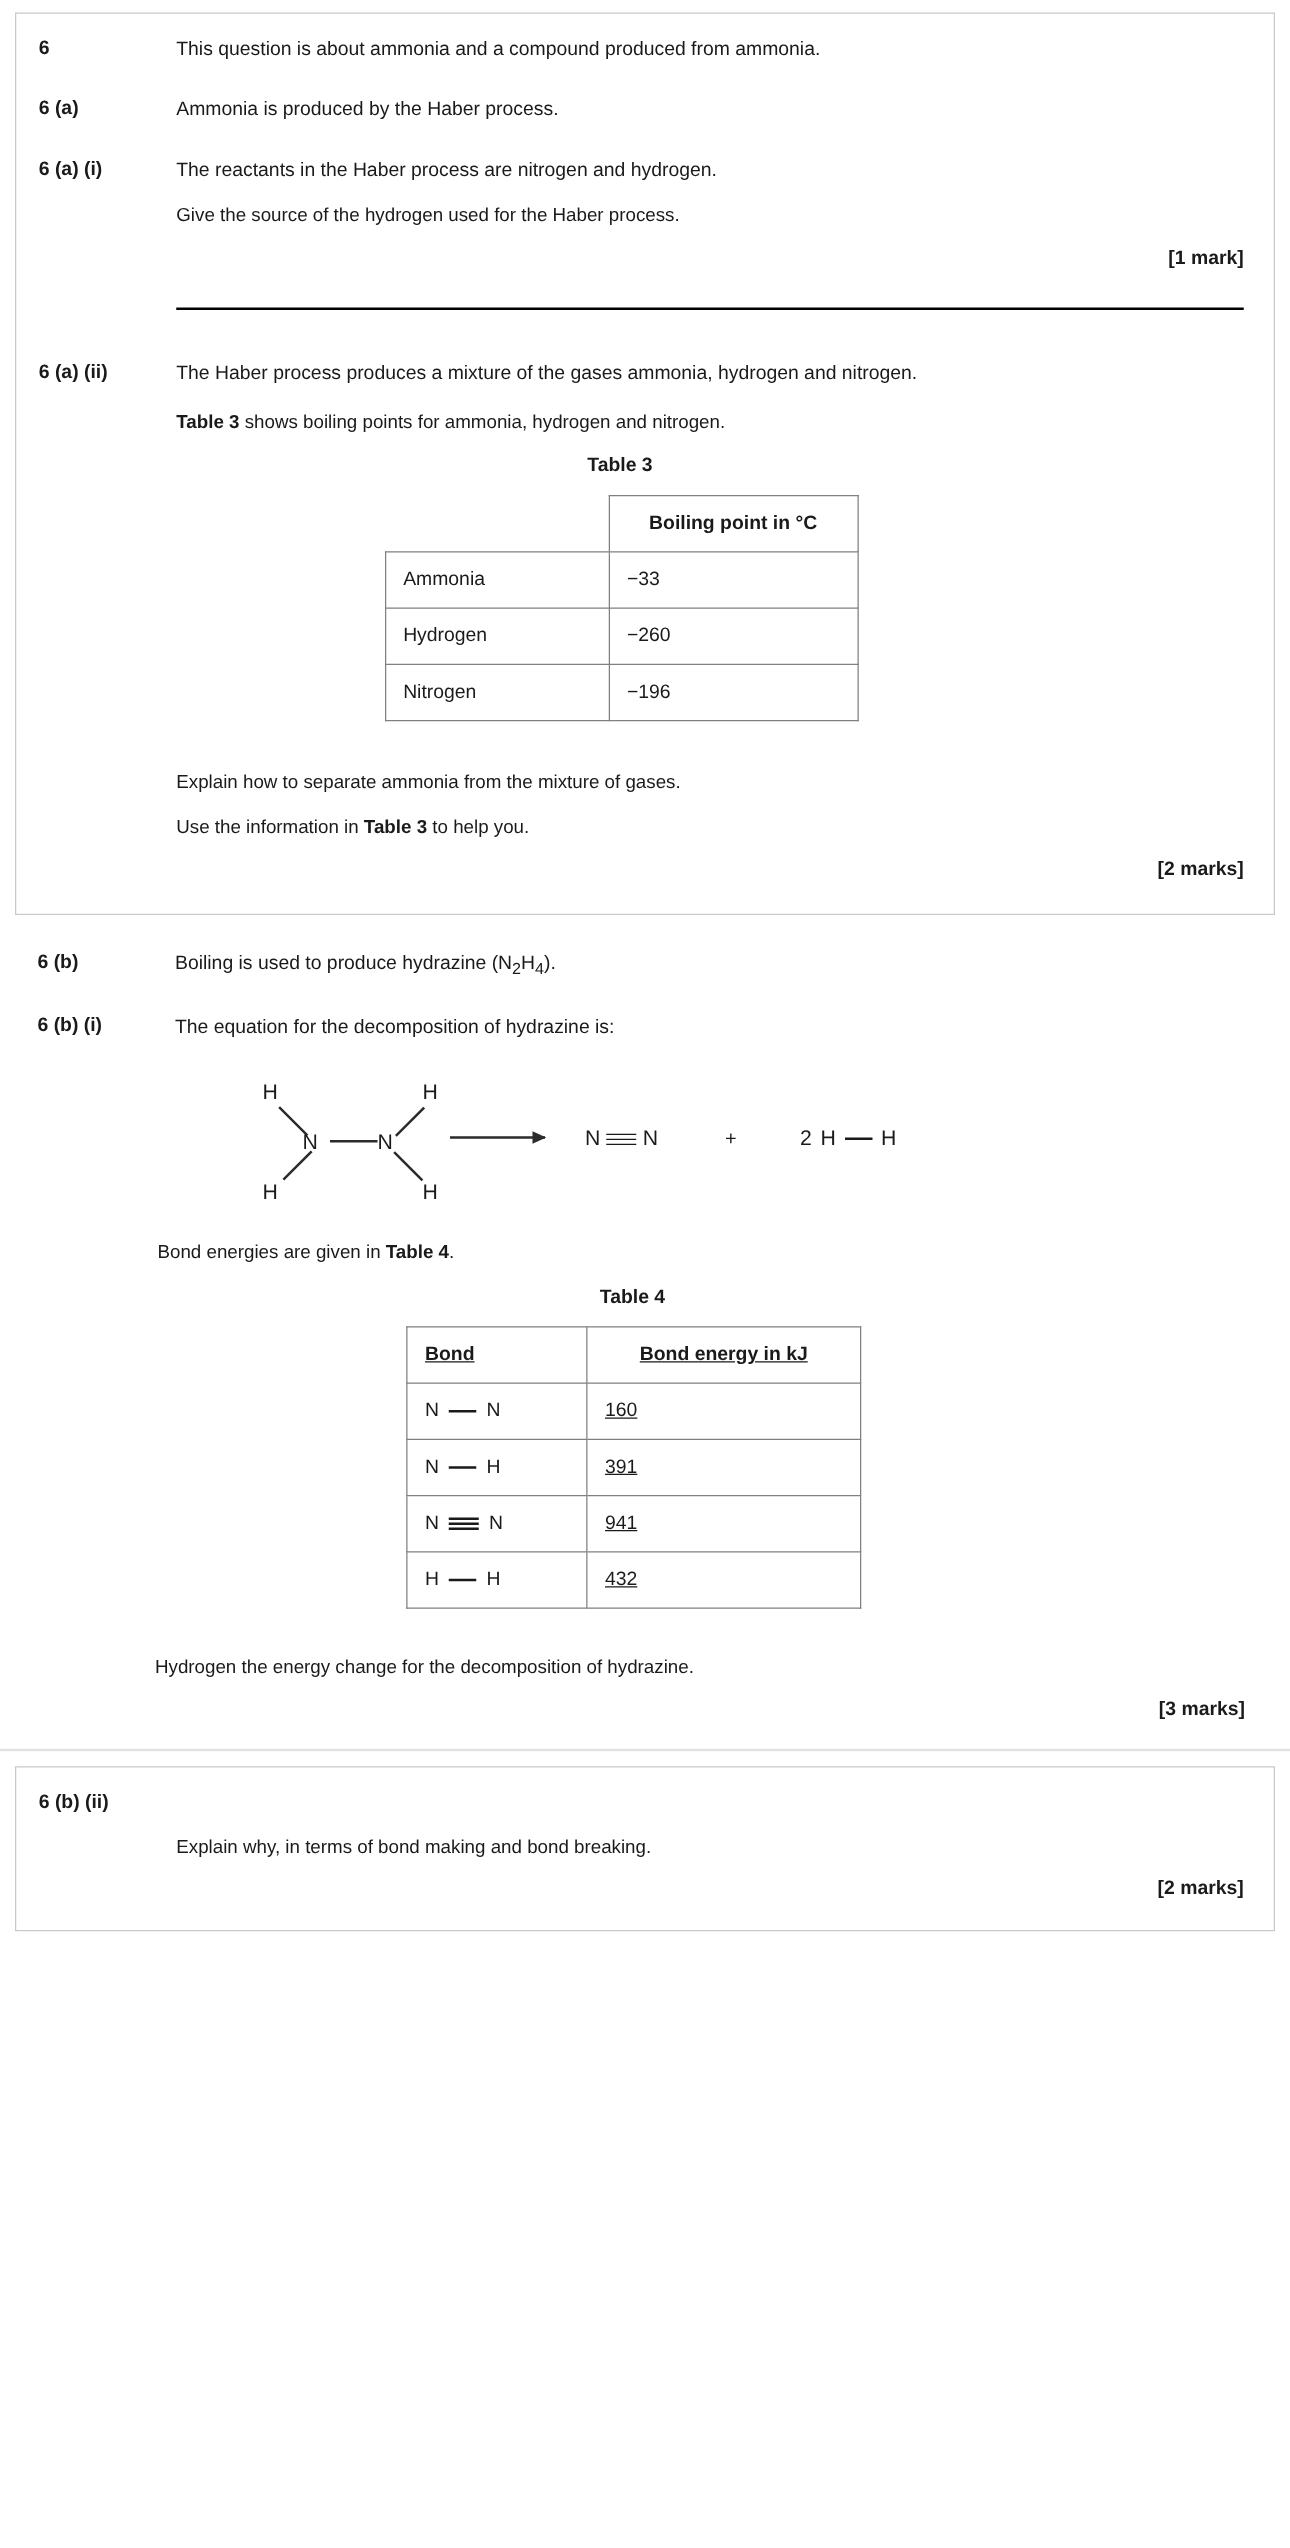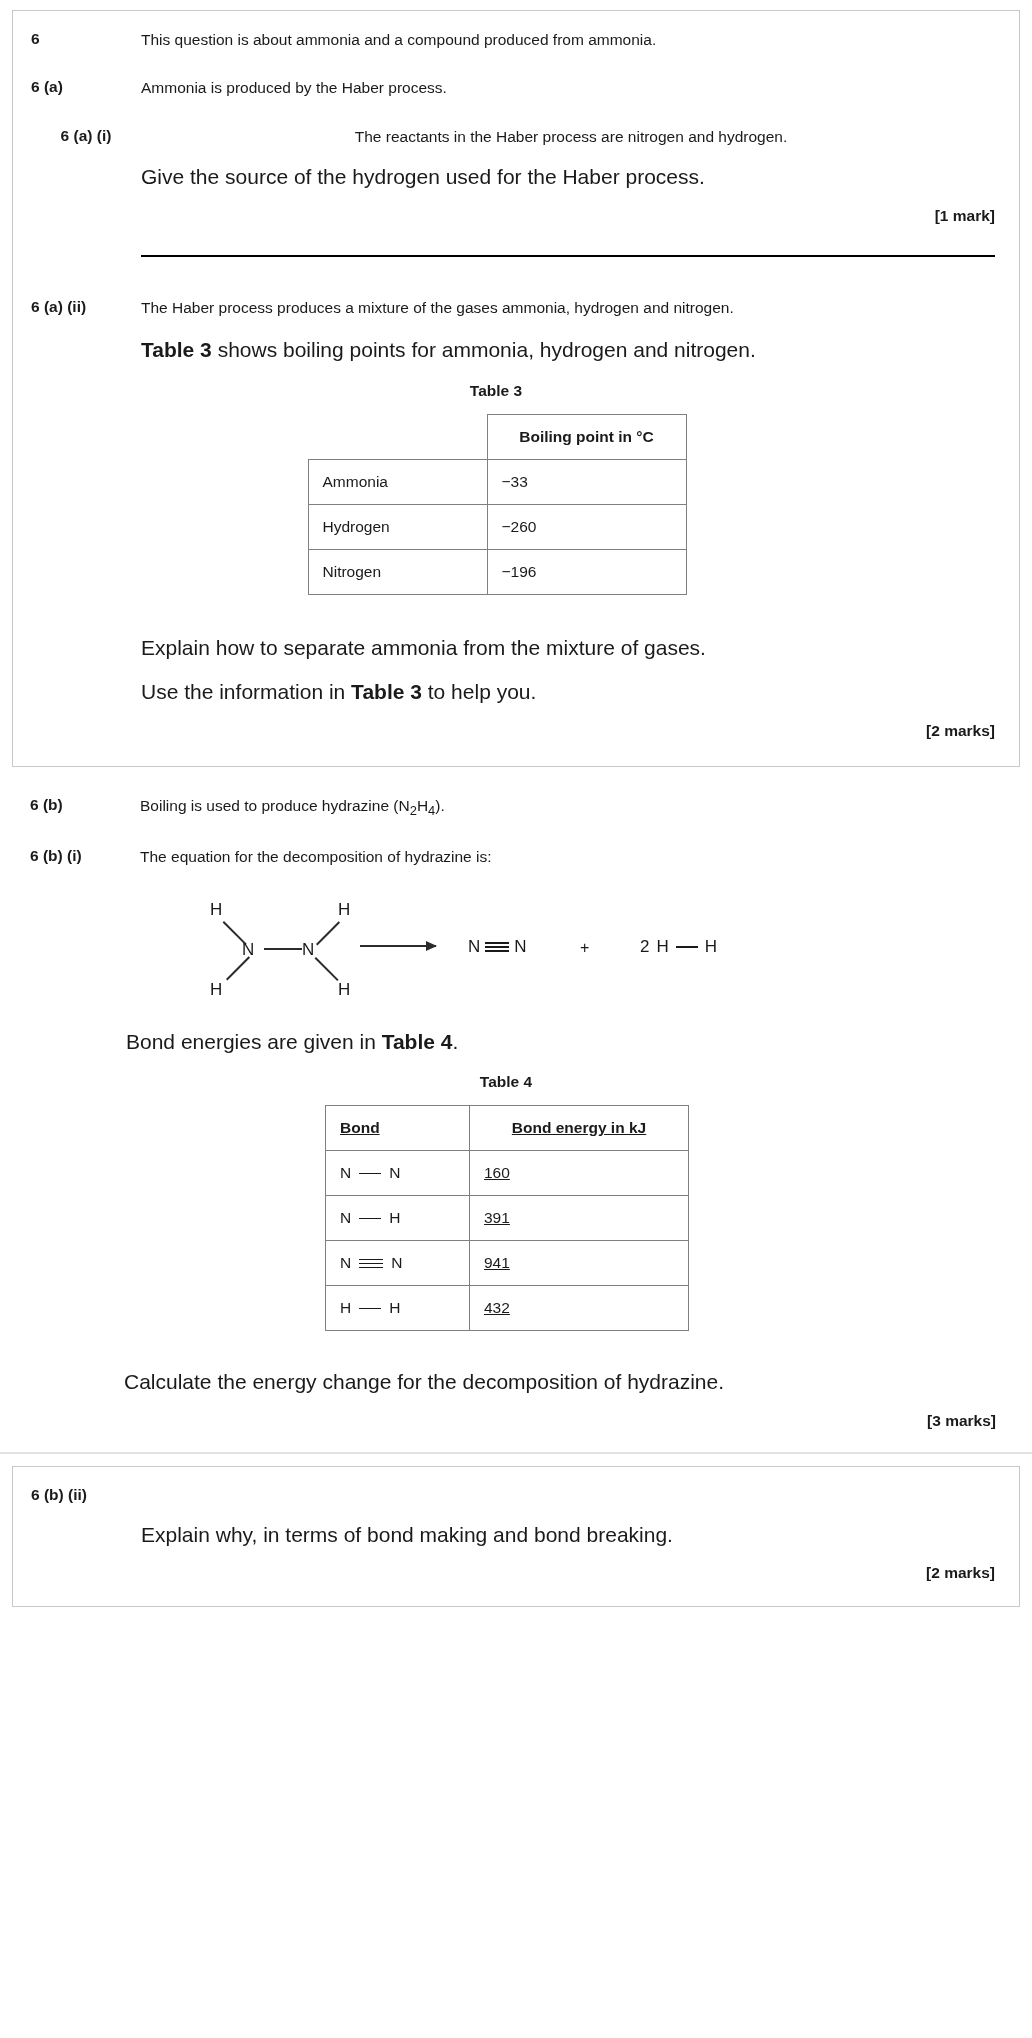--- a/index.html
+++ b/index.html
@@ -26,21 +26,21 @@
   .row{display:flex;align-items:flex-start;margin:0 0 26px 0;}
   .row:last-child{margin-bottom:0;}
   .lbl{
     flex:0 0 110px;
     font-weight:bold;
     font-size:15.5px;
     line-height:1.35;
     white-space:nowrap;
   }
   .body{flex:1 1 auto;font-size:15.5px;line-height:1.45;}
-  .sub{margin-left:110px;font-size:21px;line-height:1.45;margin-bottom:26px;}
+  .sub{margin-left:110px;font-size:15px;line-height:1.45;margin-bottom:26px;}
   .sub.tight{margin-bottom:14px;}
   b{font-weight:bold;}
 
   
   .marks{
     text-align:right;
     font-weight:bold;
     font-size:15.5px;
     margin-top:8px;
     padding-right:6px;
@@ -129,21 +129,21 @@
     <div class="row">
       <div class="lbl">6</div>
       <div class="body">This question is about ammonia and a compound produced from ammonia.</div>
     </div>
 
     <div class="row">
       <div class="lbl">6 (a)</div>
       <div class="body">Ammonia is produced by the Haber process.</div>
     </div>
 
-    <div class="row" style="margin-bottom:14px;text-align:center;">
+    <div class="row" style="margin-bottom:14px;">
       <div class="lbl">6 (a) (i)</div>
       <div class="body">The reactants in the Haber process are nitrogen and hydrogen.</div>
     </div>
     <div class="sub tight">Give the source of the hydrogen used for the Haber process.</div>
     <div class="marks">[1 mark]</div>
 
     <div class="ruleline"></div>
 
     <div class="row" style="margin-top:40px;margin-bottom:16px;">
       <div class="lbl">6 (a) (ii)</div>
@@ -289,21 +289,21 @@
               <span class="single"></span>
               <span>H</span>
             </span>
           </td>
           <td class="num c2-t4">432</td>
         </tr>
       </tbody>
         </table>
     </div>
 
-    <div class="sub tight" style="margin-top:36px;margin-left:94px;">Calculate the energy change for the decomposition of hydrazine.</div>
+    <div class="sub tight" style="margin-top:36px;margin-left:94px;">Hydrogen the energy change for the decomposition of hydrazine.</div>
     <div class="marks">[3 marks]</div>
   </div>
 
   <div class="sep"></div>
 
   <div class="panel p3">
     <div class="row" style="margin-bottom:14px;">
       <div class="lbl">6 (b) (ii)</div>
     </div>
     <div class="sub tight">Explain why, in terms of bond making and bond breaking.</div>

